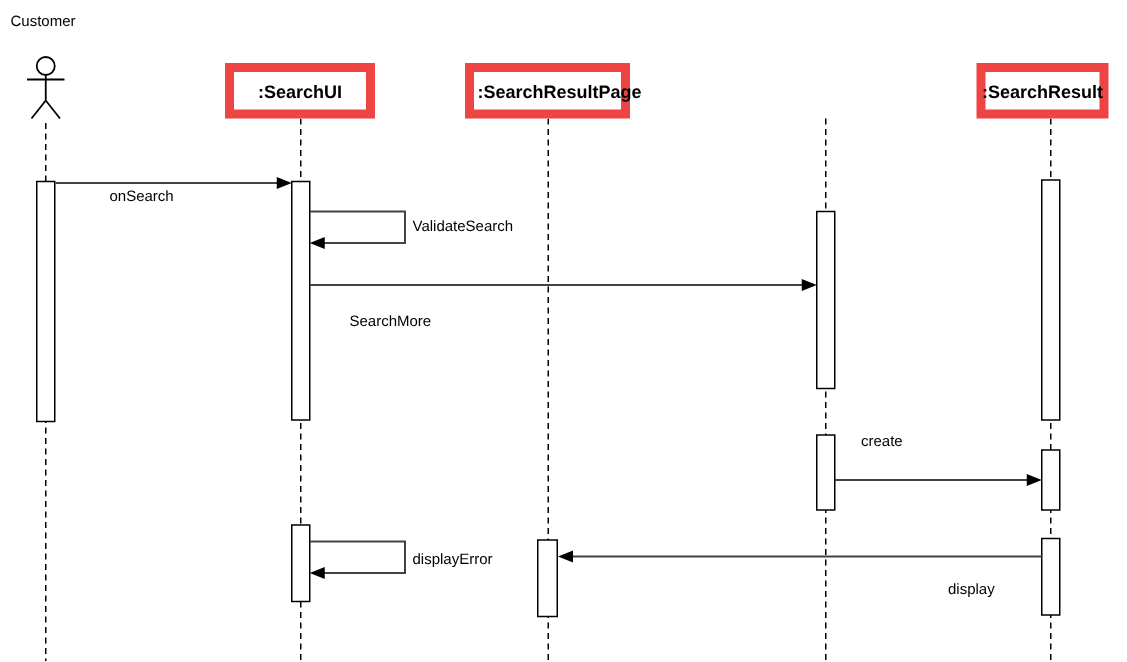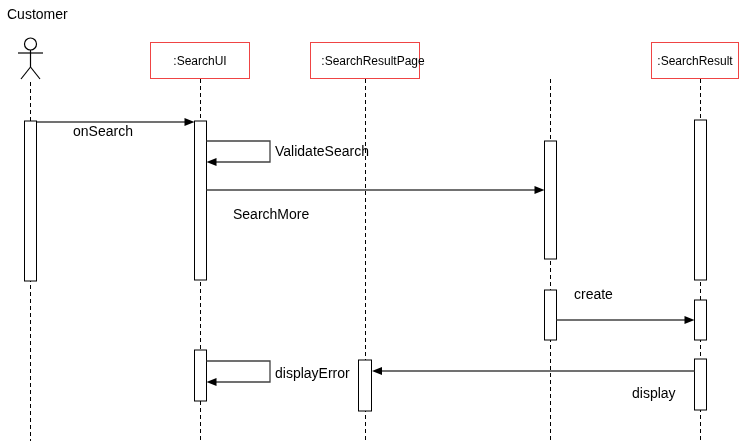--- a/index.html
+++ b/index.html
@@ -16,37 +16,38 @@
     color: #000000;
     overflow: hidden;
   }
   .canvas svg {
     position: absolute;
     left: 0;
     top: 0;
   }
   .label {
     position: absolute;
-    font-size: 14px;
+    font-size: 10px;
     line-height: 13px;
     white-space: nowrap;
     color: #000000;
   }
   .head-box {
     position: absolute;
     top: 42px;
     height: 37px;
     box-sizing: border-box;
-    border: 1px solid #ef4444;
+    border: 6px solid #ef4444;
     background: #ffffff;
     display: flex;
     align-items: center;
     justify-content: center;
     font-size: 12px;
     white-space: nowrap;
+    font-weight: bold;
   }
   .hb-searchui        { left: 150px; width: 100px; }
   .hb-searchresultpage{ left: 310px; width: 110px; padding-left: 16px; }
   .hb-category        { left: 500px; width: 100px; }
   .hb-searchresult    { left: 651px; width: 88px;  }
 
   .ml-onsearch      { left: 73px;  top: 97px; margin-top: 28px;  }
   .ml-validatesearch{ left: 275px; top: 145px; }
   .ml-searchmore    { left: 233px; top: 208px; }
   .ml-create        { left: 574px; top: 288px; }

